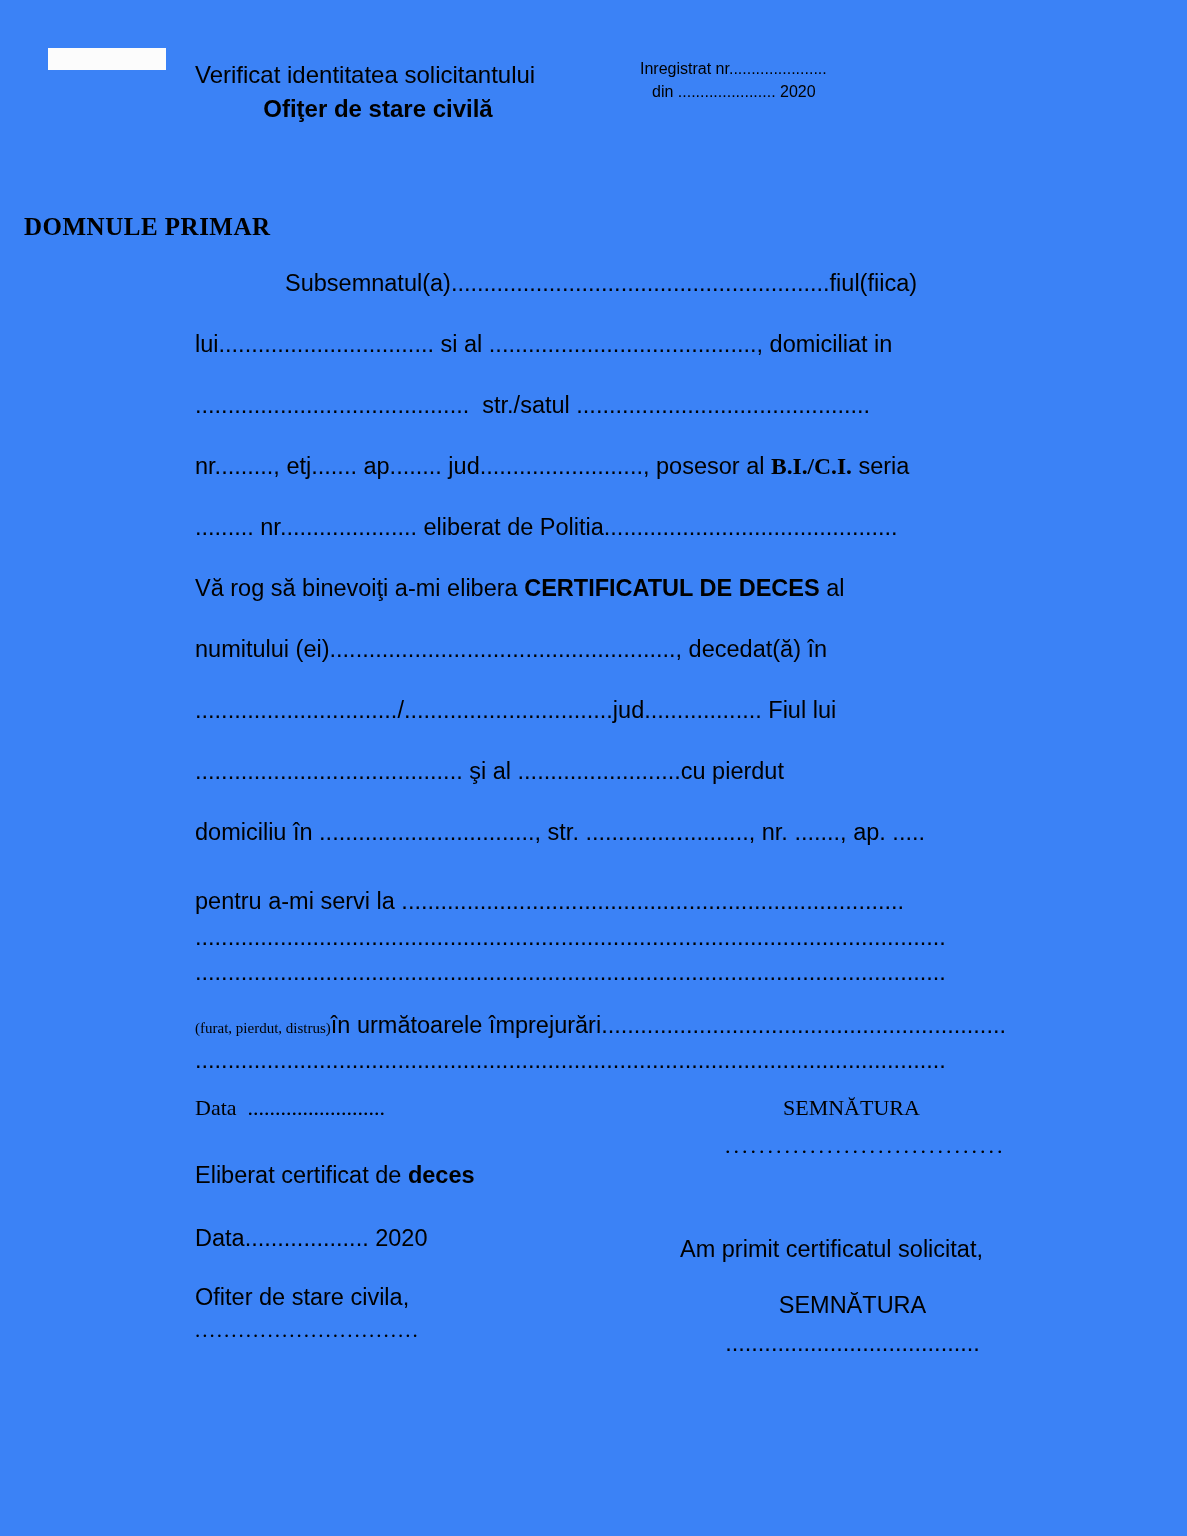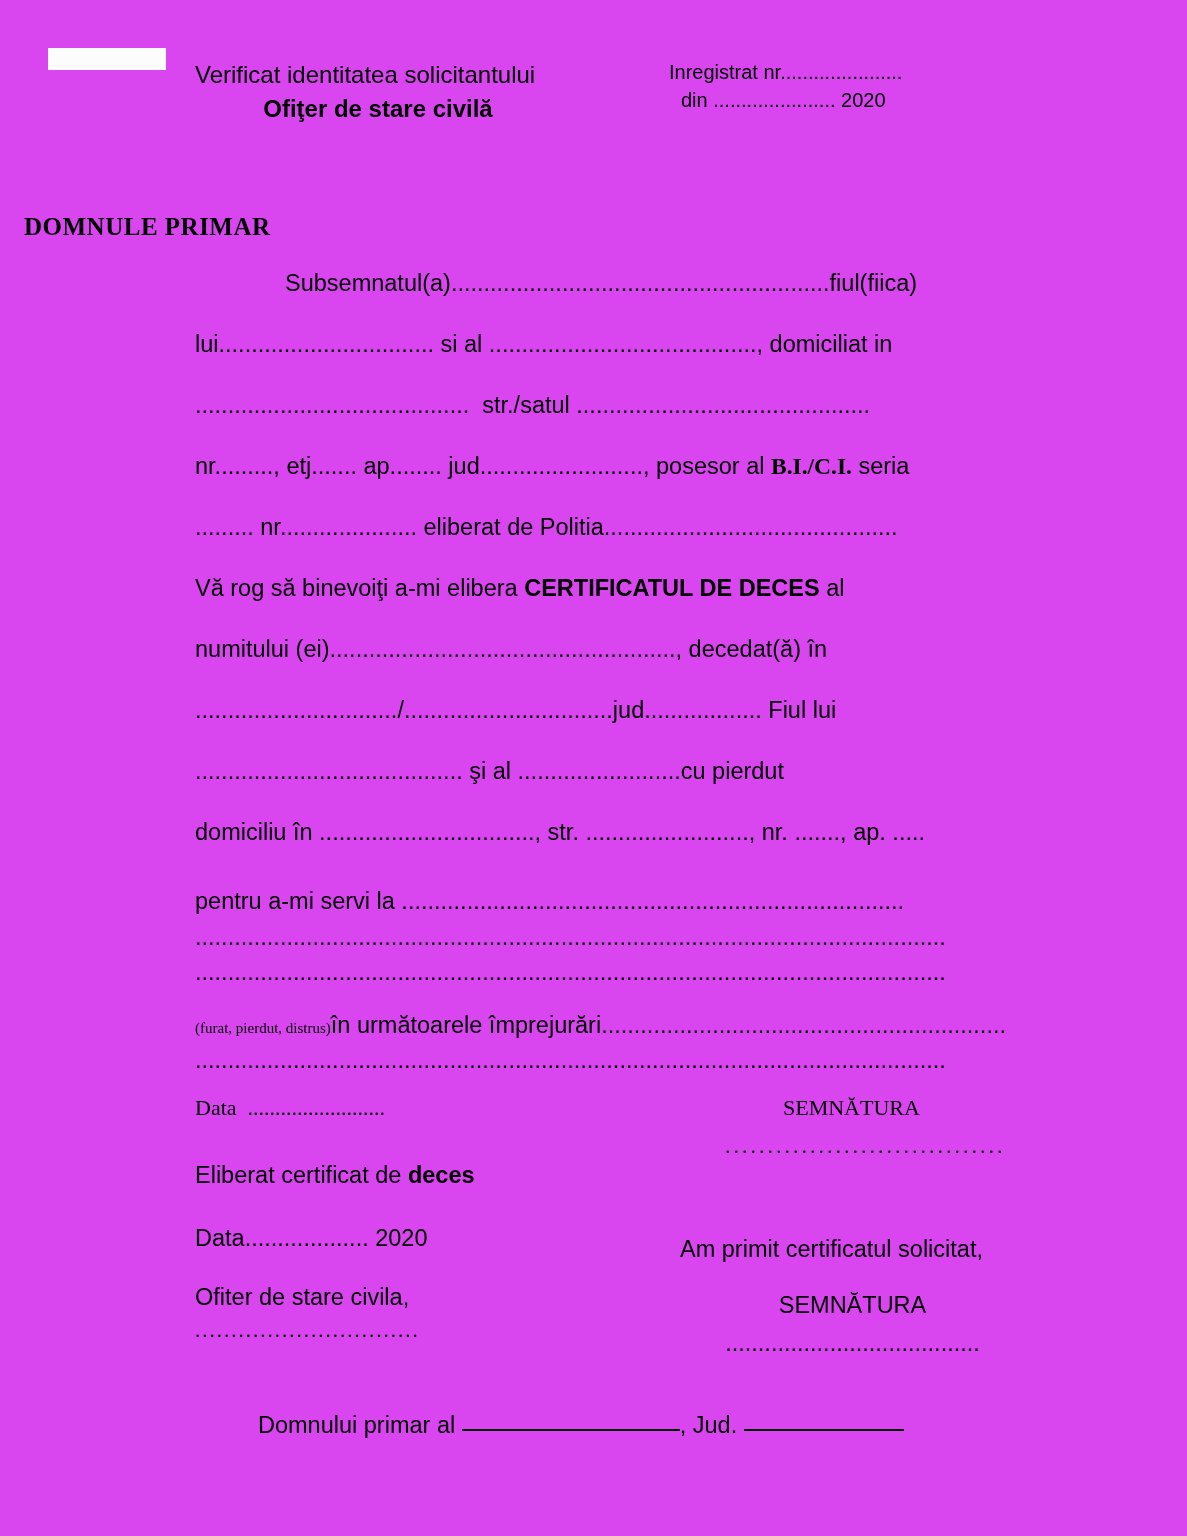--- a/index.html
+++ b/index.html
@@ -12,21 +12,21 @@
     height: 1536px;
     position: relative;
     font-family: "Liberation Sans", sans-serif;
     color: #000000;
     overflow: hidden;
   }
 
   .page {
     position: absolute;
     inset: 0;
-    background: #d946ef;
+    background: #3b82f6;
   }
 
   
   .watermark {
     position: absolute;
     left: 48px;
     top: 48px;
     width: 118px;
     height: 22px;
     background: #fcfcfc;
@@ -48,22 +48,22 @@
     line-height: 1.42;
   }
   .hdr-left .l1 { display: block; }
   .hdr-left .l2 {
     display: block;
     font-weight: bold;
     text-align: center;
     padding-right: 34px;
   }
   .hdr-right {
-    margin-left: 74px;
-    font-size: 20px;
+    margin-left: 45px;
+    font-size: 16px;
     line-height: 1.42;
   }
   .hdr-right .r1 { display: block; }
   .hdr-right .r2 { display: block; padding-left: 12px; }
 
   
   .doc-title {
     position: absolute;
     left: 0;
     top: 185px;
@@ -286,15 +286,14 @@
     <div class="ofiter">Ofiter de stare civila,</div>
     <div class="ofiter-dots">...............................</div>
   </div>
 
   <div class="receipt-block">
     <div class="rb-line1">Am primit certificatul solicitat,</div>
     <div class="rb-semn">SEMNĂTURA</div>
     <div class="rb-dots">.......................................</div>
   </div>
 
-  <div class="footer-line"><span>Domnului primar al </span><span class="ul w1"></span><span>, Jud. </span><span class="ul w2"></span></div>
 
 </div>
 
 </body></html>

